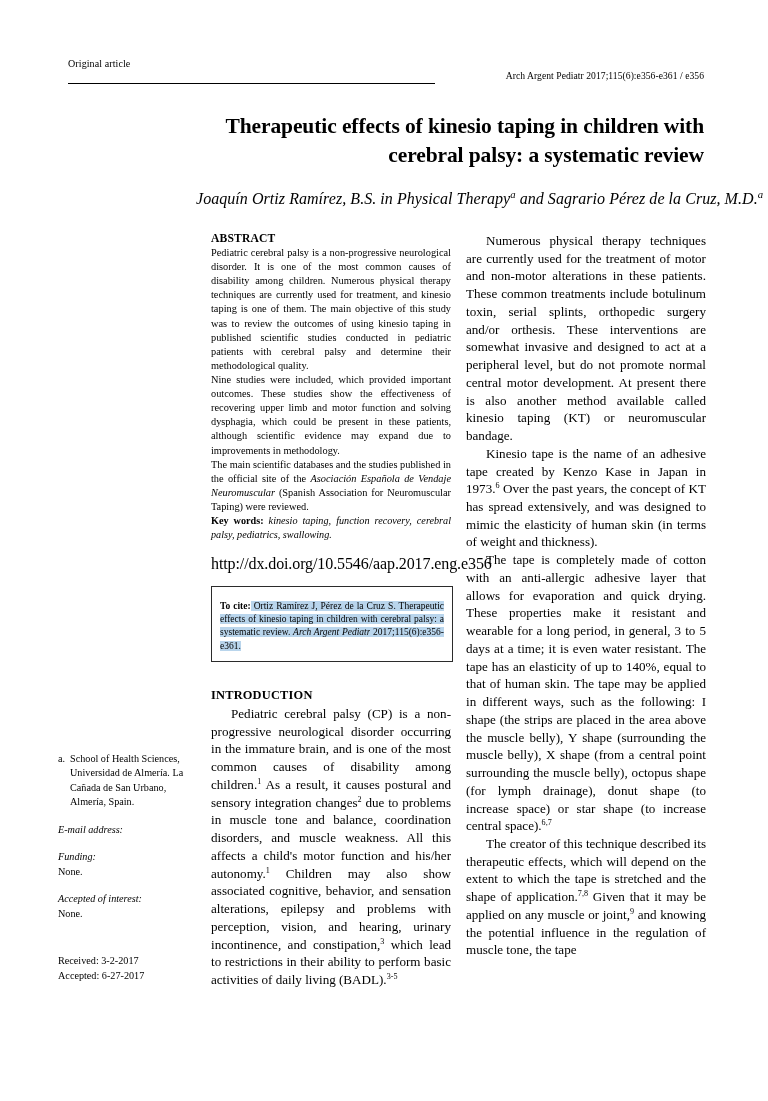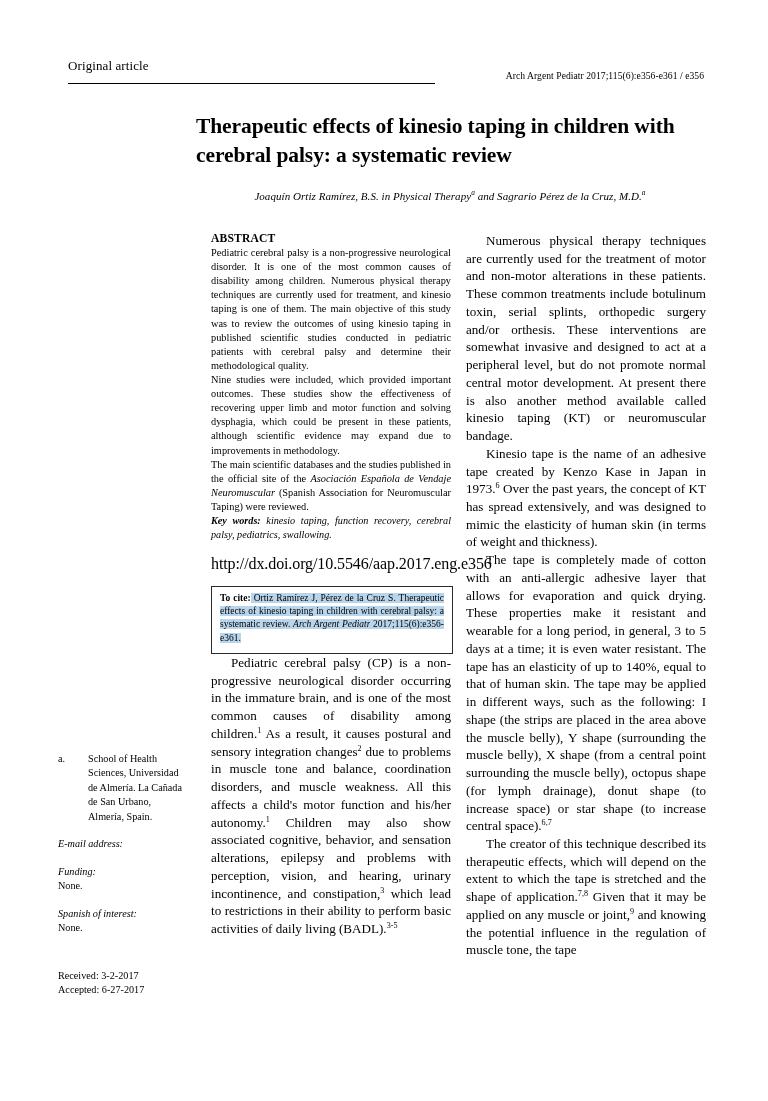--- a/index.html
+++ b/index.html
@@ -26,21 +26,21 @@
     position: absolute;
     left: 68px;
     top: 58px;
     width: 636px;
     height: 30px;
   }
   .runhead-left {
     position: absolute;
     left: 0;
     top: 0;
-    font-size: 13px;
+    font-size: 10px;
     letter-spacing: .1px;
     white-space: nowrap;
   }
   .runhead-rule {
     position: absolute;
     left: 0;
     top: 25px;
     width: 367px;
     height: 1px;
     background: #000;
@@ -56,47 +56,48 @@
 
   
   .title {
     position: absolute;
     left: 196px;
     top: 112px;
     width: 508px;
     font-size: 21.5px;
     font-weight: bold;
     line-height: 1.33;
+    text-align: right;
     letter-spacing: -.1px;
   }
   .authors {
     position: absolute;
     left: 196px;
     top: 188px;
     width: 508px;
-    font-size: 11px;
+    font-size: 16px;
     font-style: italic;
-    text-align: center;
+    text-align: left;
     letter-spacing: .05px;
     white-space: nowrap;
   }
   .authors sup { font-size: 67%; vertical-align: super; }
 
   
   .margin-col {
     position: absolute;
     left: 58px;
     top: 752px;
     width: 128px;
     font-size: 10.2px;
     line-height: 1.42;
   }
   .aff-row { display: flex; }
   .aff-marker { width: 12px; flex: 0 0 12px; }
-  .aff-text { flex: 1; margin-left: 18px; }
+  .aff-text { flex: 1; }
   .margin-block { margin-top: 13px; }
   .margin-block .lbl { font-style: italic; }
   .margin-dates { margin-top: 33px; }
 
   
   .col-left {
     position: absolute;
     left: 211px;
     top: 232px;
     width: 240px;
@@ -116,33 +117,33 @@
   }
   .abs-p {
     margin: 0;
     font-size: 10.35px;
     line-height: 1.365;
     text-align: justify;
     text-justify: inter-word;
   }
   .abs-p em { font-style: italic; }
   .kw { font-size: 10.2px; line-height: 1.36; margin: 0; text-align: justify; }
-  .kw b { font-style: italic; font-weight: bold; }
+  .kw b { font-weight: bold; }
   .kw i { font-style: italic; }
   .doi {
     margin: 13px 0 0 0;
     font-size: 16px;
     letter-spacing: -.1px;
   }
 
   
   .cite-box {
     margin-top: 13px;
     border: 1px solid #2b2b2b;
-    padding: 5px 8px 8px 8px;
+    padding: 13px 8px 8px 8px;
     width: 224px;
   }
   .cite-text {
     margin: 0;
     font-size: 9.5px;
     line-height: 1.4;
     text-align: justify;
   }
   .cite-text .lead { font-weight: bold; }
   .cite-text .hl {
@@ -193,21 +194,21 @@
       <div class="aff-text">School of Health Sciences, Universidad de Almería. La Cañada de San Urbano, Almería, Spain.</div>
     </div>
     <div class="margin-block">
       <div class="lbl">E-mail address:</div>
     </div>
     <div class="margin-block">
       <div class="lbl">Funding:</div>
       <div>None.</div>
     </div>
     <div class="margin-block">
-      <div class="lbl">Spanish of interest:</div>
+      <div class="lbl">Accepted of interest:</div>
       <div>None.</div>
     </div>
     <div class="margin-dates">
       <div>Received: 3-2-2017</div>
       <div>Accepted: 6-27-2017</div>
     </div>
   </div>
 
   <div class="col-left">
     <h2 class="sec-head">ABSTRACT</h2>
@@ -215,20 +216,21 @@
     <p class="abs-p">Nine studies were included, which provided important outcomes. These studies show the effectiveness of recovering upper limb and motor function and solving dysphagia, which could be present in these patients, although scientific evidence may expand due to improvements in methodology.</p>
     <p class="abs-p"><span>The main scientific databases and the studies published in the official site of the </span><em>Asociación Española de Vendaje Neuromuscular</em><span> (Spanish Association for Neuromuscular Taping) were reviewed.</span></p>
     <p class="kw"><b>Key words:</b><i> kinesio taping, function recovery, cerebral palsy, pediatrics, swallowing.</i></p>
 
     <p class="doi">http://dx.doi.org/10.5546/aap.2017.eng.e356</p>
 
     <div class="cite-box">
       <p class="cite-text"><span class="lead">To cite:</span><span class="hl"> Ortiz Ramírez J, Pérez de la Cruz S. Therapeutic effects of kinesio taping in children with cerebral palsy: a systematic review. </span><span class="hl jrn">Arch Argent Pediatr</span><span class="hl"> 2017;115(6):e356-e361.</span></p>
     </div>
 
+    <h2 class="intro-head">INTRODUCTION</h2>
     <p class="body-p"><span>Pediatric cerebral palsy (CP) is a non-progressive neurological disorder occurring in the immature brain, and is one of the most common causes of disability among children.</span><sup>1</sup><span> As a result, it causes postural and sensory integration changes</span><sup>2</sup><span> due to problems in muscle tone and balance, coordination disorders, and muscle weakness. All this affects a child's motor function and his/her autonomy.</span><sup>1</sup><span> Children may also show associated cognitive, behavior, and sensation alterations, epilepsy and problems with perception, vision, and hearing, urinary incontinence, and constipation,</span><sup>3</sup><span> which lead to restrictions in their ability to perform basic activities of daily living (BADL).</span><sup>3-5</sup></p>
   </div>
 
   <div class="col-right">
     <p class="body-p">Numerous physical therapy techniques are currently used for the treatment of motor and non-motor alterations in these patients. These common treatments include botulinum toxin, serial splints, orthopedic surgery and/or orthesis. These interventions are somewhat invasive and designed to act at a peripheral level, but do not promote normal central motor development. At present there is also another method available called kinesio taping (KT) or neuromuscular bandage.</p>
     <p class="body-p"><span>Kinesio tape is the name of an adhesive tape created by Kenzo Kase in Japan in 1973.</span><sup>6</sup><span> Over the past years, the concept of KT has spread extensively, and was designed to mimic the elasticity of human skin (in terms of weight and thickness).</span></p>
     <p class="body-p"><span>The tape is completely made of cotton with an anti-allergic adhesive layer that allows for evaporation and quick drying. These properties make it resistant and wearable for a long period, in general, 3 to 5 days at a time; it is even water resistant. The tape has an elasticity of up to 140%, equal to that of human skin. The tape may be applied in different ways, such as the following: I shape (the strips are placed in the area above the muscle belly), Y shape (surrounding the muscle belly), X shape (from a central point surrounding the muscle belly), octopus shape (for lymph drainage), donut shape (to increase space) or star shape (to increase central space).</span><sup>6,7</sup></p>
     <p class="body-p"><span>The creator of this technique described its therapeutic effects, which will depend on the extent to which the tape is stretched and the shape of application.</span><sup>7,8</sup><span> Given that it may be applied on any muscle or joint,</span><sup>9</sup><span> and knowing the potential influence in the regulation of muscle tone, the tape</span></p>
   </div>
 

